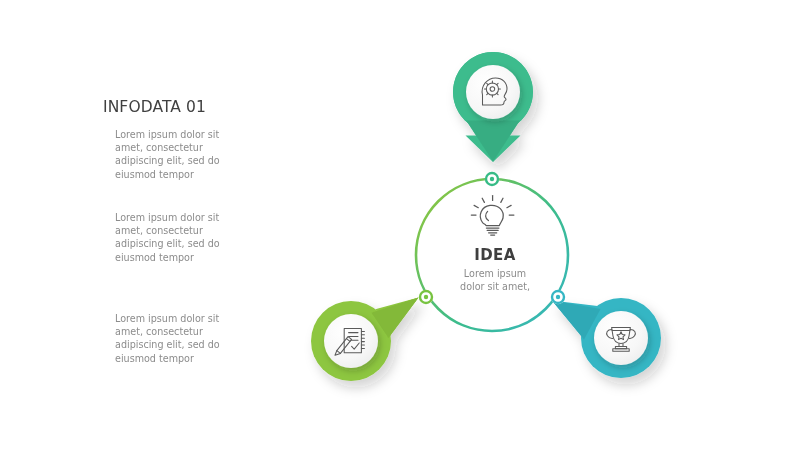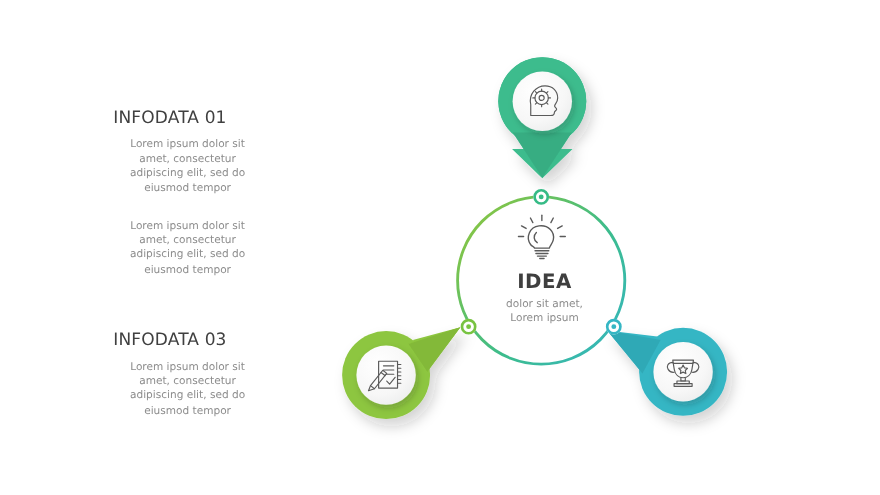--- a/index.html
+++ b/index.html
@@ -39,35 +39,34 @@
     letter-spacing: 0.1px;
     color: #404040;
     margin: 0 0 9px 0;
     white-space: nowrap;
   }
   .info-desc {
     font-family: "DejaVu Sans", "Liberation Sans", sans-serif;
     font-size: 9.6px;
     line-height: 13.2px;
     color: #8c8c8c;
-    margin: 0;
-    text-align: center;
+    margin: 12px;
   }
 
   
   .center-text {
     position: absolute;
     left: 425px;
     top: 246px;
     width: 140px;
     text-align: center;
     pointer-events: none;
   }
   .center-title {
-    font-size: 18px;
+    font-size: 15px;
     font-weight: bold;
     color: #3f3f3f;
     letter-spacing: 0.4px;
     margin: 0 0 4px 0;
   }
   .center-sub {
     font-size: 9.6px;
     line-height: 12.6px;
     color: #8c8c8c;
     margin: 0;
@@ -258,21 +257,20 @@
 <div class="info-block b1">
   <p class="info-title">INFODATA 01</p>
   <p class="info-desc">Lorem ipsum dolor sit amet, consectetur adipiscing elit, sed do eiusmod tempor</p>
 </div>
 
 <div class="info-block b2">
   <p class="info-desc">Lorem ipsum dolor sit amet, consectetur adipiscing elit, sed do eiusmod tempor</p>
 </div>
 
 <div class="info-block b3">
-  <p class="info-title">INFODATA 03</p>
   <p class="info-desc">Lorem ipsum dolor sit amet, consectetur adipiscing elit, sed do eiusmod tempor</p>
 </div>
 
 <div class="center-text">
   <p class="center-title">IDEA</p>
+  <p class="center-sub">Lorem ipsum</p>
   <p class="center-sub">dolor sit amet,</p>
-  <p class="center-sub">Lorem ipsum</p>
 </div>
 
 </body></html>

